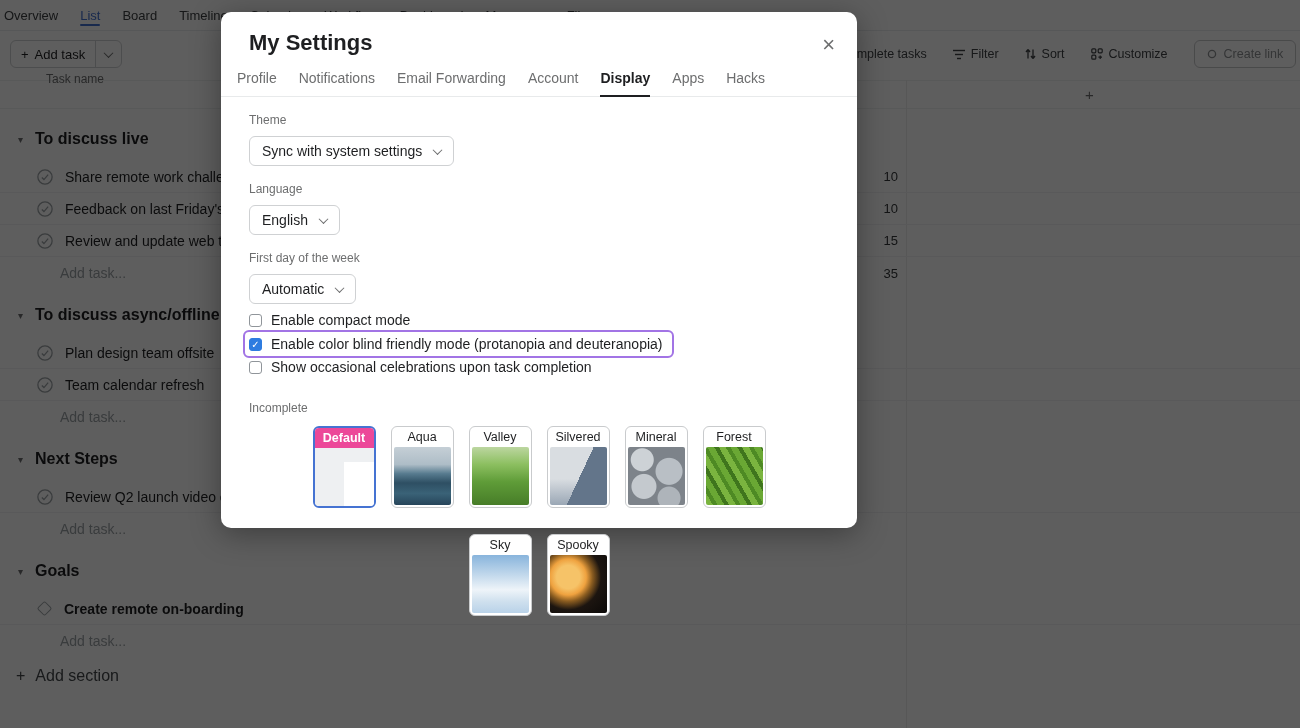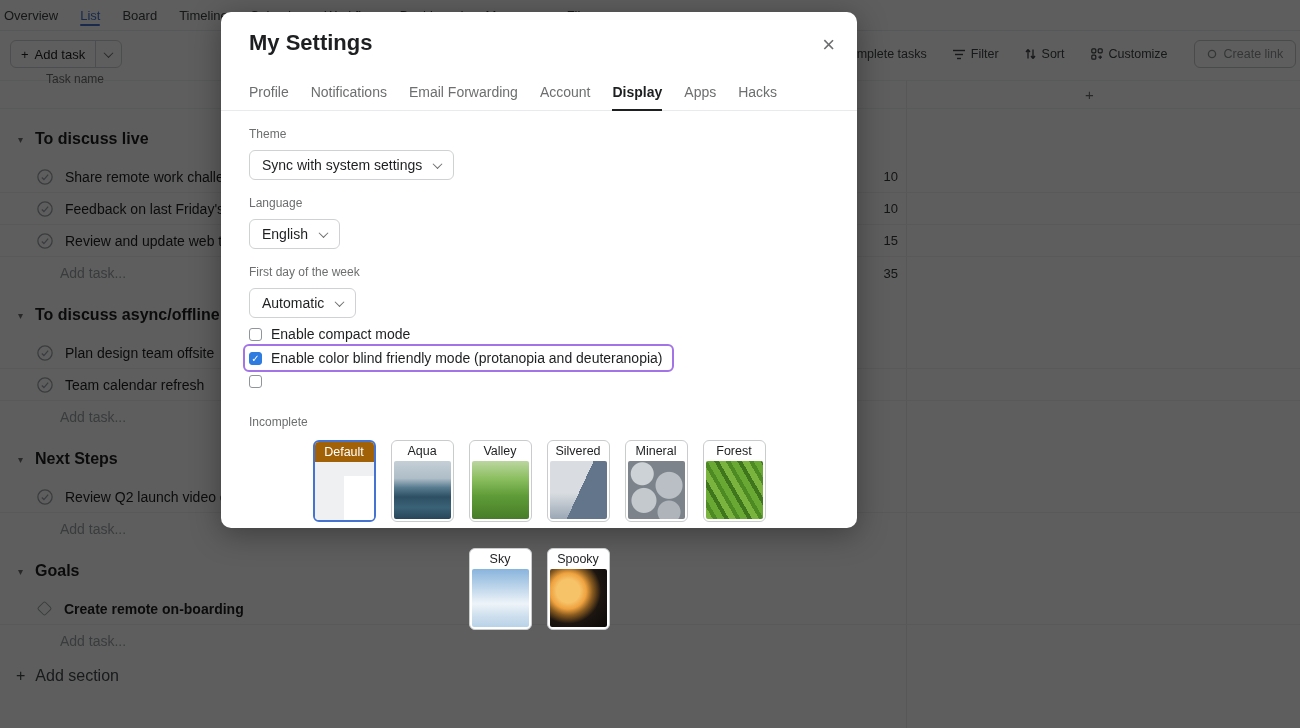--- a/index.html
+++ b/index.html
@@ -43,21 +43,21 @@
   .diamond { width:11px; height:11px; border:1.5px solid #9ca2a6; transform:rotate(45deg); border-radius:2px; margin:0 3px; }
   .add-section-row { margin-top:4px; padding-left:16px; display:flex; align-items:center; gap:10px;
                      font-size:16px; color:#44484b; cursor:pointer; }
 
   
   .overlay { position:absolute; inset:0; background:rgba(0,0,0,0.63); z-index:5; }
   .modal { position:absolute; left:221px; top:12px; width:636px; height:516px; background:#fff; z-index:10;
            border-radius:10px; box-shadow:0 6px 30px rgba(0,0,0,.35); padding:0 28px; }
   .modal-title { margin-top:18px; font-size:22px; font-weight:bold; color:#1e1f21; }
   .modal-close { position:absolute; top:18px; right:18px; font-size:22px; line-height:1; color:#6d6e6f; cursor:pointer; padding:4px; }
-  .tabs { display:flex; gap:22px; margin:28px -28px 0; padding:0 28px; border-bottom:1px solid #e8eaeb; }
+  .tabs { display:flex; gap:22px; margin:14px -28px 0; padding:0 16px; border-bottom:1px solid #e8eaeb; }
   .tab { font-size:14px; color:#6d6e6f; padding-bottom:10px; cursor:pointer; position:relative; }
   .tab.active { color:#1e1f21; font-weight:bold; }
   .tab.active::after { content:""; position:absolute; left:0; right:0; bottom:-1px; height:2px; background:#1e1f21; }
 
   .field-label { font-size:12px; color:#6d6e6f; margin:16px 0 9px; }
   .select-btn { display:inline-flex; align-items:center; gap:12px; height:30px; padding:0 12px;
                 border:1px solid #cfd1d3; border-radius:6px; font-size:14px; color:#1e1f21; background:#fff; cursor:pointer; }
   .chev { width:7px; height:7px; border-right:1.6px solid #6d6e6f; border-bottom:1.6px solid #6d6e6f;
           transform:rotate(45deg) translate(-1px,-1px); }
 
@@ -72,21 +72,21 @@
 
   .bg-label { margin-top:24px; }
   .bg-row { display:flex; justify-content:center; gap:15px; margin-top:11px; }
   .bg-row.second { margin-top:26px; }
   .thumb { width:63px; height:82px; border:1px solid #c9cbcd; border-radius:6px; background:#fff;
            overflow:hidden; display:flex; flex-direction:column; cursor:pointer; }
   .thumb-label { height:20px; flex:0 0 auto; display:flex; align-items:center; justify-content:center;
                  font-size:12.5px; color:#1e1f21; }
   .thumb-img { flex:1; margin:0 2px 2px; border-radius:2px; position:relative; }
   .thumb.selected { border:2px solid #4573d2; }
-  .thumb.selected .thumb-label { background:#a16207; color:#fff; }
+  .thumb.selected .thumb-label { background:#ec4899; color:#fff;font-weight:bold; }
   .thumb.selected .thumb-img { margin:0; border-radius:0; }
 
   .bg-default { background:#eef0f2; }
   .bg-default::after { content:""; position:absolute; right:0; bottom:0; width:30px; height:44px; background:#fff; }
   .bg-aqua { background:linear-gradient(180deg,#c5cfd6 0%,#aebdc7 30%,#577b8f 46%,#2e4f63 62%,#3a6277 80%,#27455a 100%); }
   .bg-timber { background:repeating-linear-gradient(105deg,#c7a083 0 4px,#9c6b49 4px 7px,#b68766 7px 12px,#8a5a3e 12px 15px); }
   .bg-valley { background:linear-gradient(180deg,#bcd6a0 0%,#8cbf60 30%,#5f9c38 60%,#477d28 100%); }
   .bg-silvered { background:linear-gradient(115deg,rgba(0,0,0,0) 52%,#63758a 52%),linear-gradient(180deg,#d9dde1 55%,#9aa7b5 100%); }
   .bg-mineral { background:radial-gradient(circle at 25% 22%,#cdd2d6 0 11px,rgba(0,0,0,0) 12px),radial-gradient(circle at 72% 42%,#b9bfc5 0 13px,rgba(0,0,0,0) 14px),radial-gradient(circle at 28% 68%,#c4c9ce 0 12px,rgba(0,0,0,0) 13px),radial-gradient(circle at 72% 88%,#aeb4ba 0 11px,rgba(0,0,0,0) 12px),#7d838a; }
   .bg-forest { background:repeating-linear-gradient(60deg,#7ab43f 0 6px,#4e8a24 6px 10px,#6aa834 10px 16px,#3f751d 16px 20px); }
@@ -308,20 +308,21 @@
       </div>
       <div class="cb-hl">
         <div class="cb-row">
           <span class="checkbox checked">✓</span>
           <span>Enable color blind friendly mode (protanopia and deuteranopia)</span>
         </div>
       </div>
       <div class="cb-wrap-normal">
         <div class="cb-row">
           <span class="checkbox"></span>
+          <span>Show occasional celebrations upon task completion</span>
         </div>
       </div>
     </div>
   <div class="field-label bg-label">Incomplete</div>
   <div id="bgrows">
       <div class="bg-row">
         <div class="thumb selected">
           <div class="thumb-label">Default</div>
           <div class="thumb-img bg-default"></div>
         </div>

